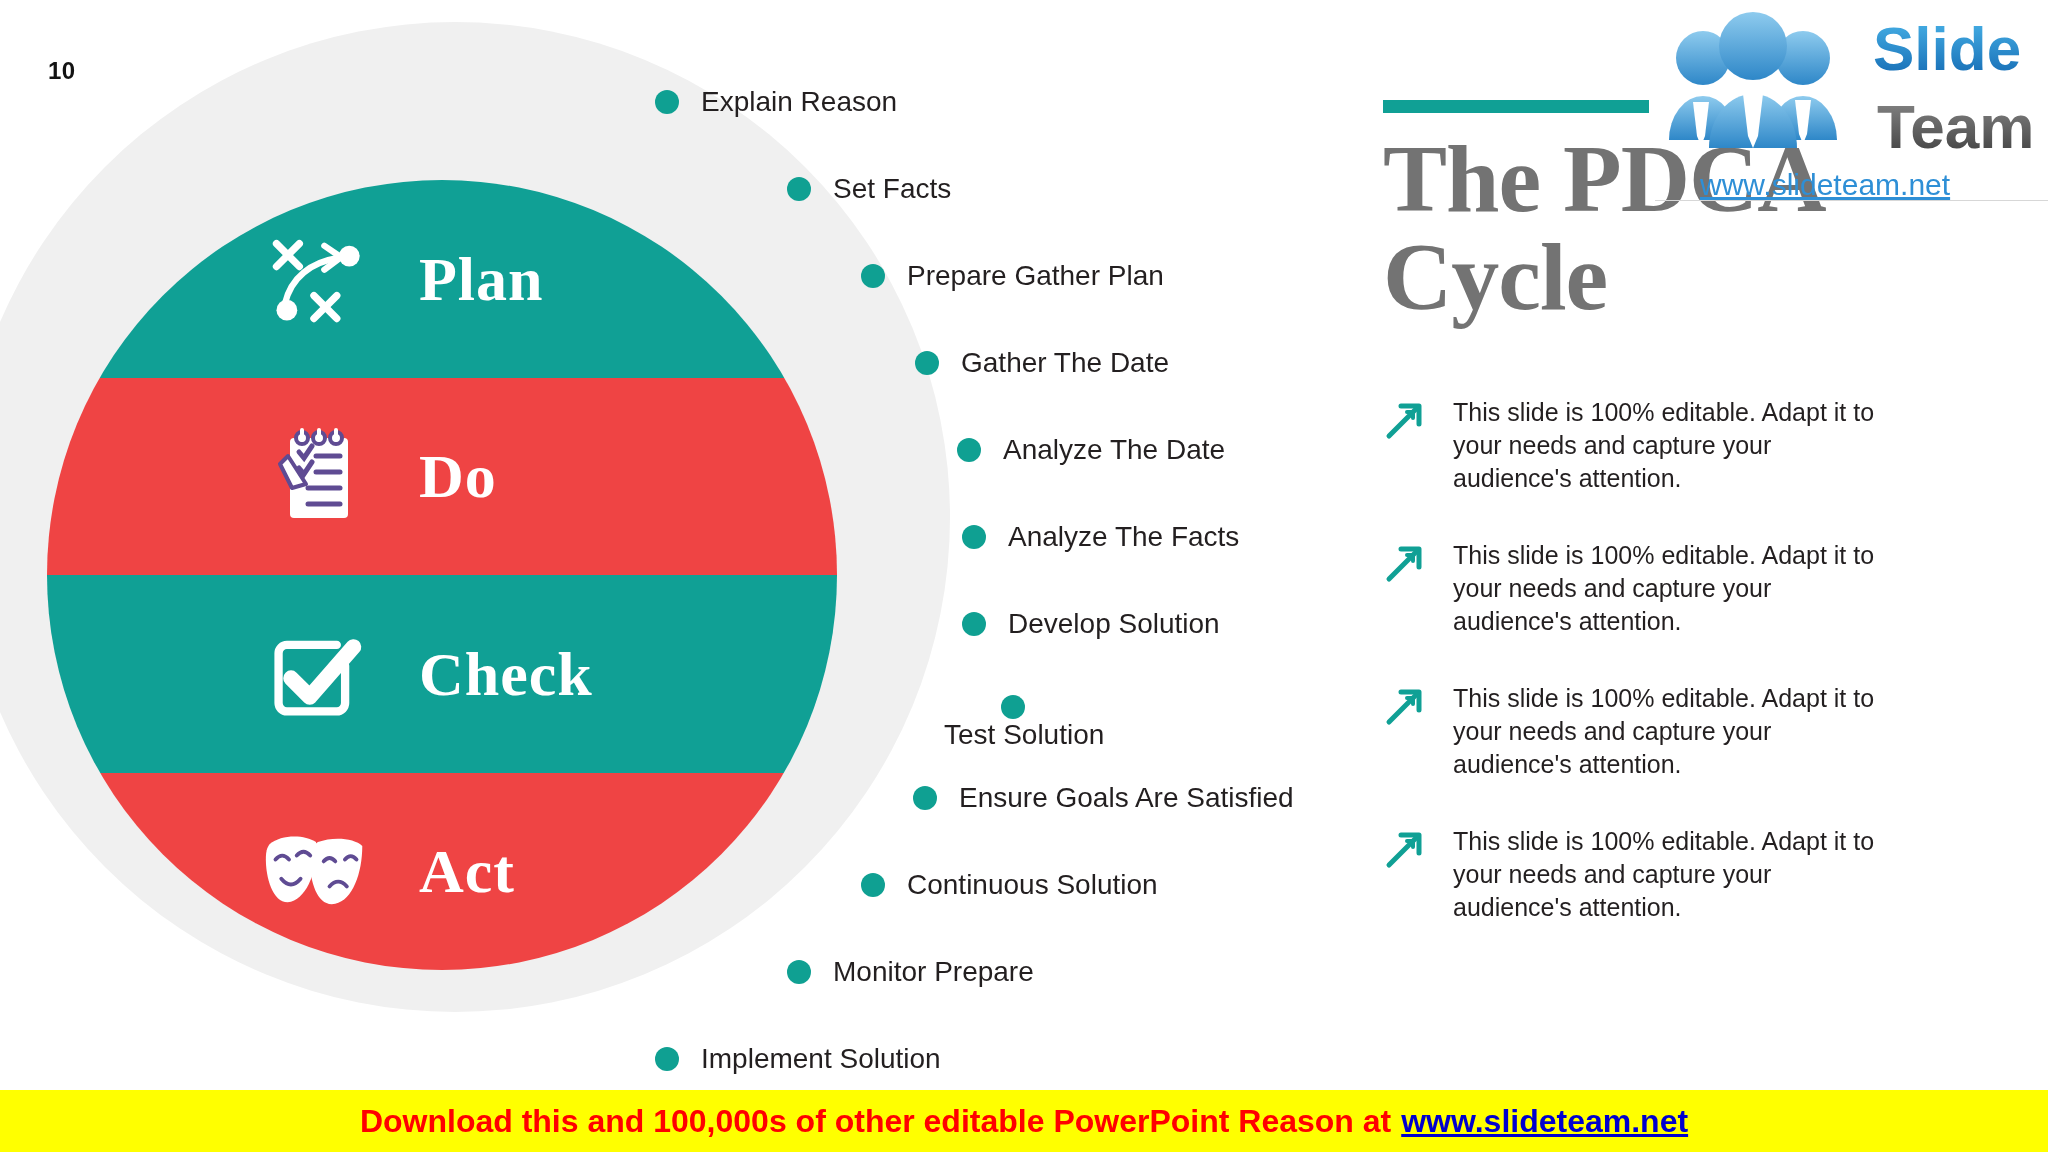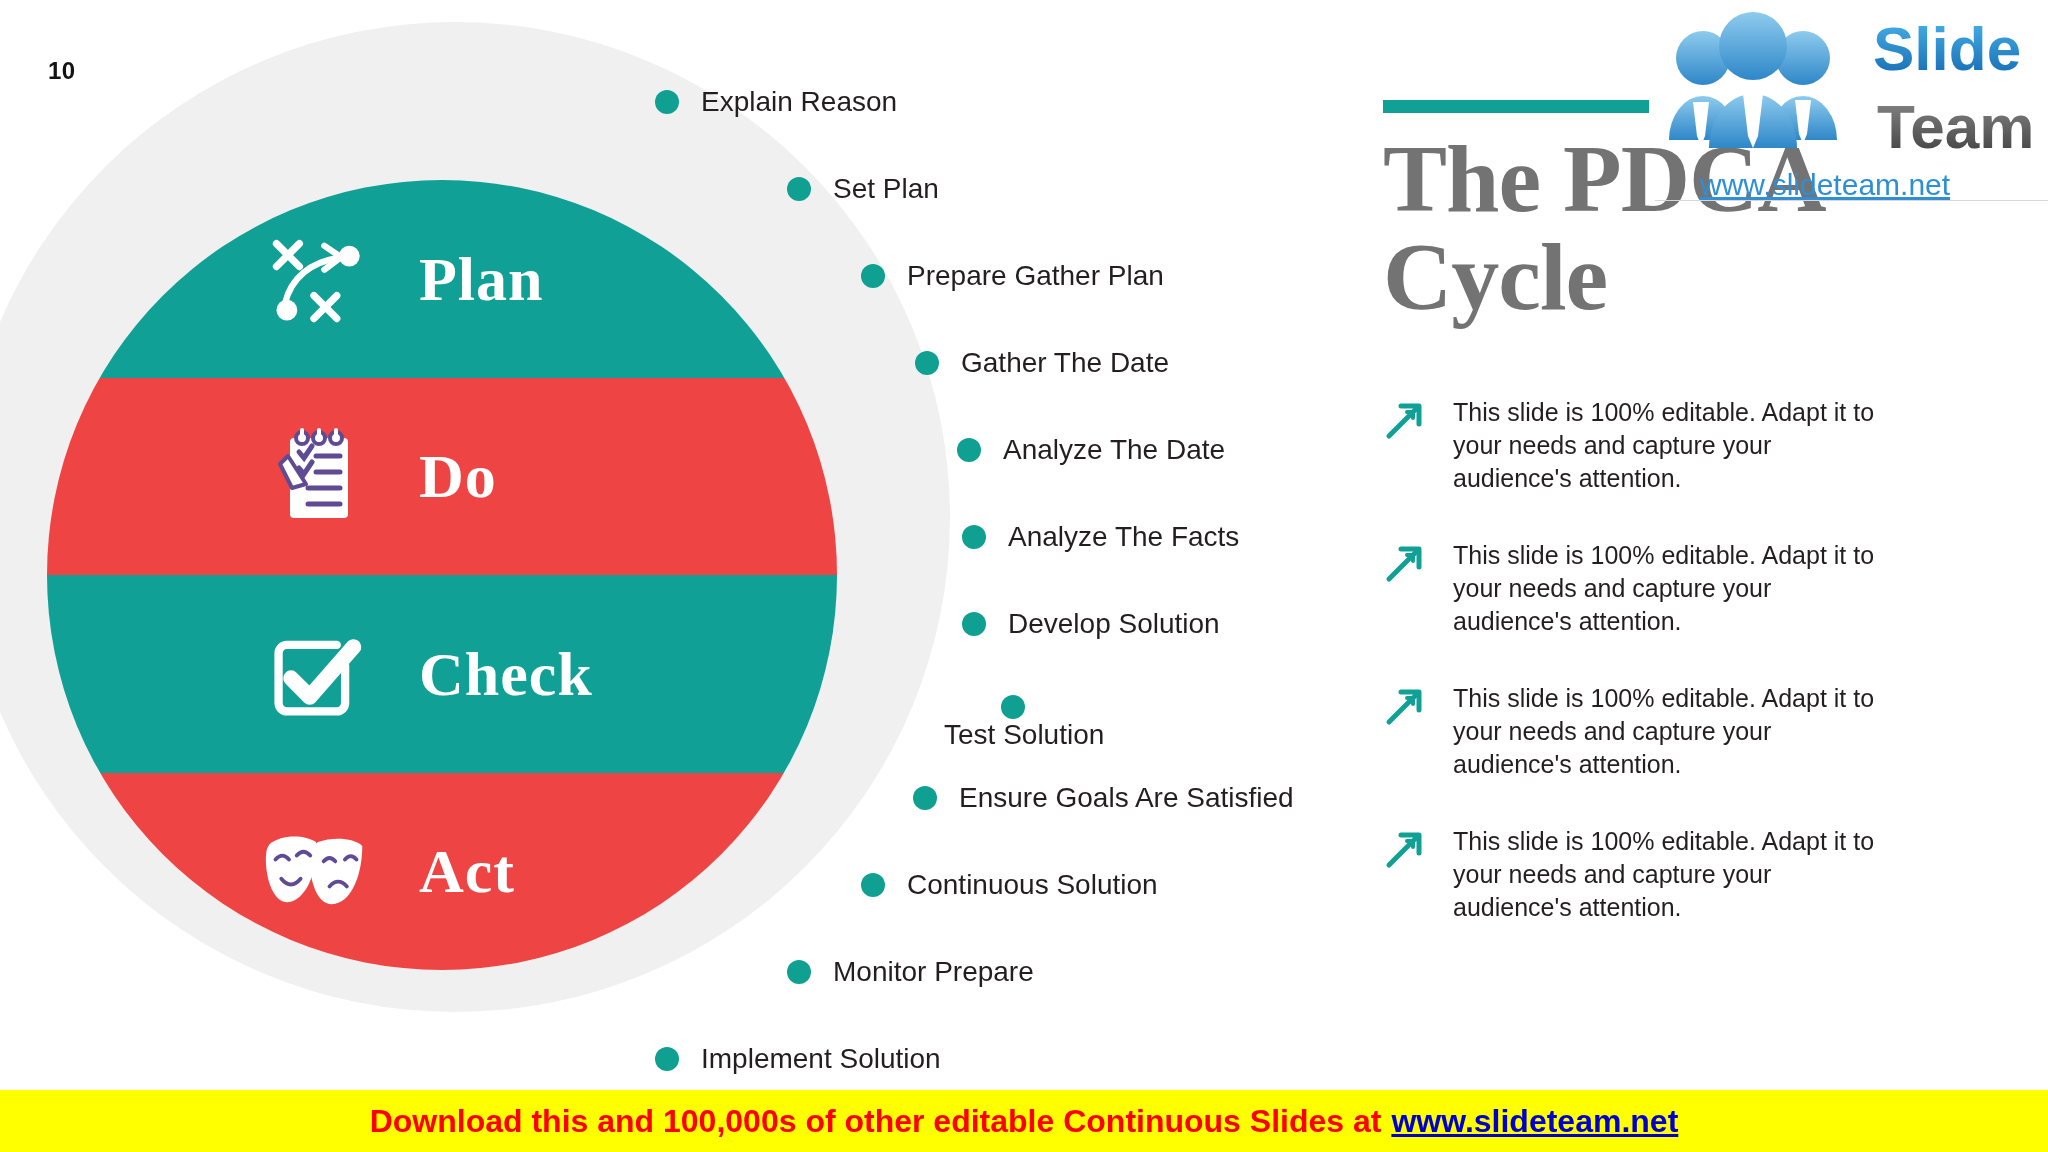--- a/index.html
+++ b/index.html
@@ -273,21 +273,21 @@
     </div>
   </div>
 
   <div class="bullets">
     <div class="bullet" style="left:655px; top:86px;">
       <span class="dot"></span>
       <span class="txt">Explain Reason</span>
     </div>
     <div class="bullet" style="left:787px; top:173px;">
       <span class="dot"></span>
-      <span class="txt">Set Plan</span>
+      <span class="txt">Set Facts</span>
     </div>
     <div class="bullet" style="left:861px; top:260px;">
       <span class="dot"></span>
       <span class="txt">Prepare Gather Plan</span>
     </div>
     <div class="bullet" style="left:915px; top:347px;">
       <span class="dot"></span>
       <span class="txt">Gather The Date</span>
     </div>
     <div class="bullet" style="left:957px; top:434px;">
@@ -402,17 +402,17 @@
       <path d="M88 86 h20 l-5 42 l-5 12 l-5 -12 Z" fill="#ffffff"></path>
       <path d="M38 94 h16 l-4 34 l-4 10 l-4 -10 Z" fill="#ffffff"></path>
       <text x="218" y="62" font-family="Liberation Sans, sans-serif" font-size="62" font-weight="bold" fill="url(#gtext)">Slide</text>
       <text x="222" y="140" font-family="Liberation Sans, sans-serif" font-size="62" font-weight="bold" fill="url(#ggrey)">Team</text>
     </svg>
   </div>
   <div class="wm-url">www.slideteam.net</div>
   <div class="wm-rule"></div>
 
   <div class="footer">
-    <span class="footer-txt">Download this and 100,000s of other editable Continuous Slides at</span>
+    <span class="footer-txt">Download this and 100,000s of other editable PowerPoint Reason at</span>
     <a class="footer-link" href="#">www.slideteam.net</a>
   </div>
 
 </div>
 
 </body></html>

